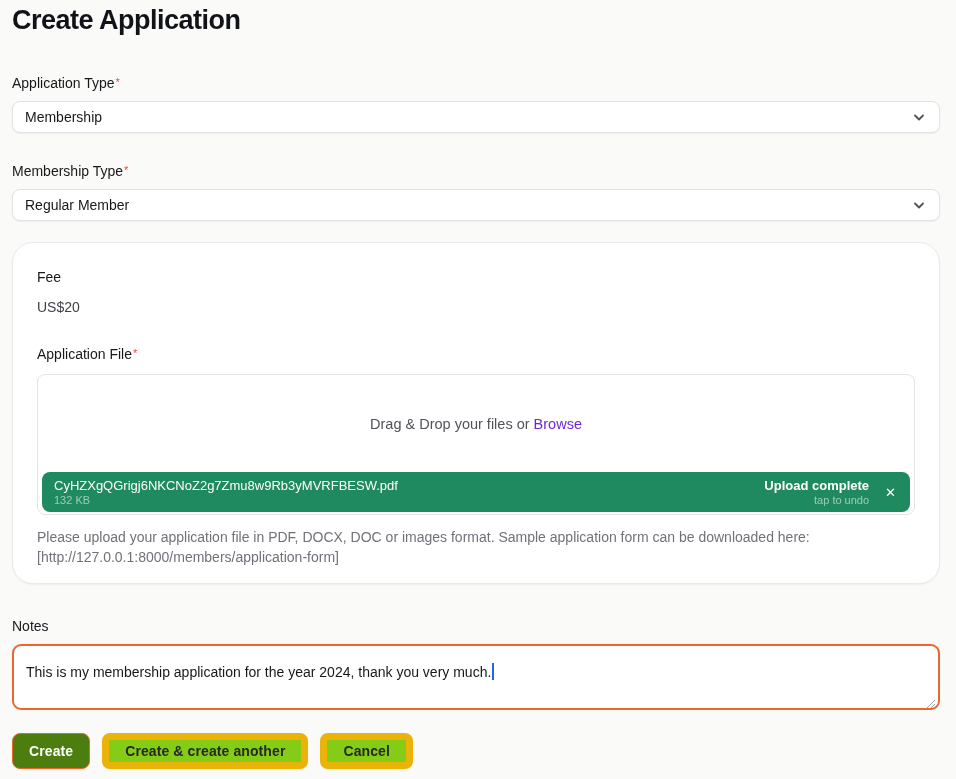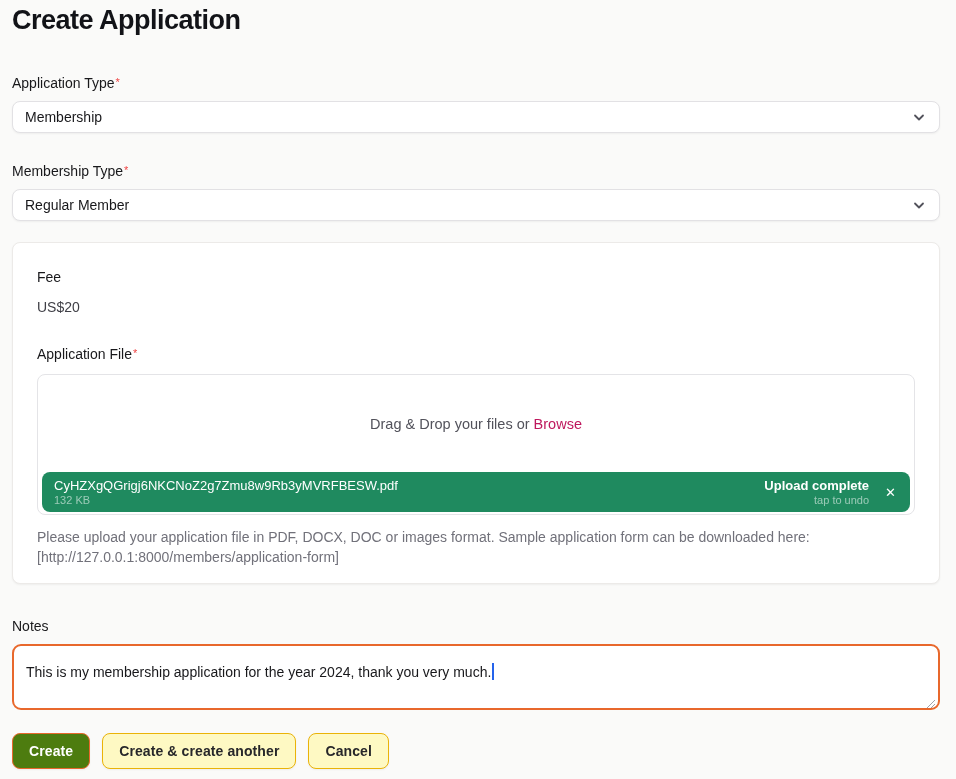--- a/index.html
+++ b/index.html
@@ -58,21 +58,21 @@
   .select-input .select-value {
     font-size: 14px;
     color: #18181b;
   }
   .select-input svg { display: block; }
 
   .section-card {
     margin-top: 21px;
     background: #ffffff;
     border: 1px solid #eceae8;
-    border-radius: 8px;
+    border-radius: 21px;
     box-shadow: 0 1px 2px rgba(0,0,0,0.05);
     padding: 24px 24px 16px 24px;
   }
   .placeholder-value {
     margin-top: 10px;
     font-size: 14px;
     line-height: 20px;
     color: #3f3f46;
   }
 
@@ -84,21 +84,21 @@
     border: 1px solid #e4e4e7;
     border-radius: 8px;
   }
   .dropzone-prompt {
     padding-top: 41px;
     text-align: center;
     font-size: 14.5px;
     color: #52525b;
   }
   .browse-link {
-    color: #be185d;
+    color: #6d28d9;
     font-weight: 500;
     cursor: pointer;
   }
   .file-item {
     position: absolute;
     left: 4px; right: 4px; bottom: 2px;
     height: 40px;
     background: #1f8a5f;
     border-radius: 8px;
     display: flex;
@@ -202,22 +202,22 @@
     cursor: pointer;
     letter-spacing: 0.1px;
   }
   .btn-primary {
     background: #4d7c0f;
     border: 1px solid #e8682c;
     color: #ffffff;
     box-shadow: 0 1px 2px rgba(0,0,0,0.05);
   }
   .btn-secondary {
-    background: #fef9c3;
-    border: 1px solid #eab308;
+    background: #84cc16;
+    border: 7px solid #eab308;
     color: #27272a;
     box-shadow: 0 1px 2px rgba(0,0,0,0.05);
   }
 </style>
 </head>
 <body>
 
 <div class="page">
 
   <h1 class="page-title">Create Application</h1>

